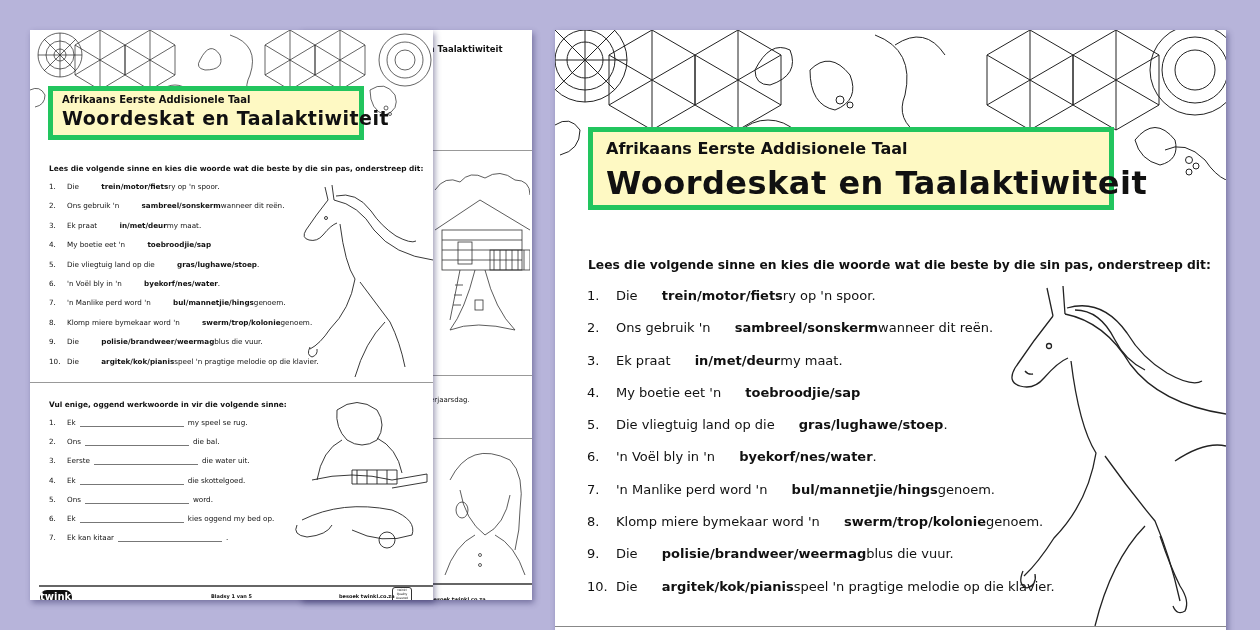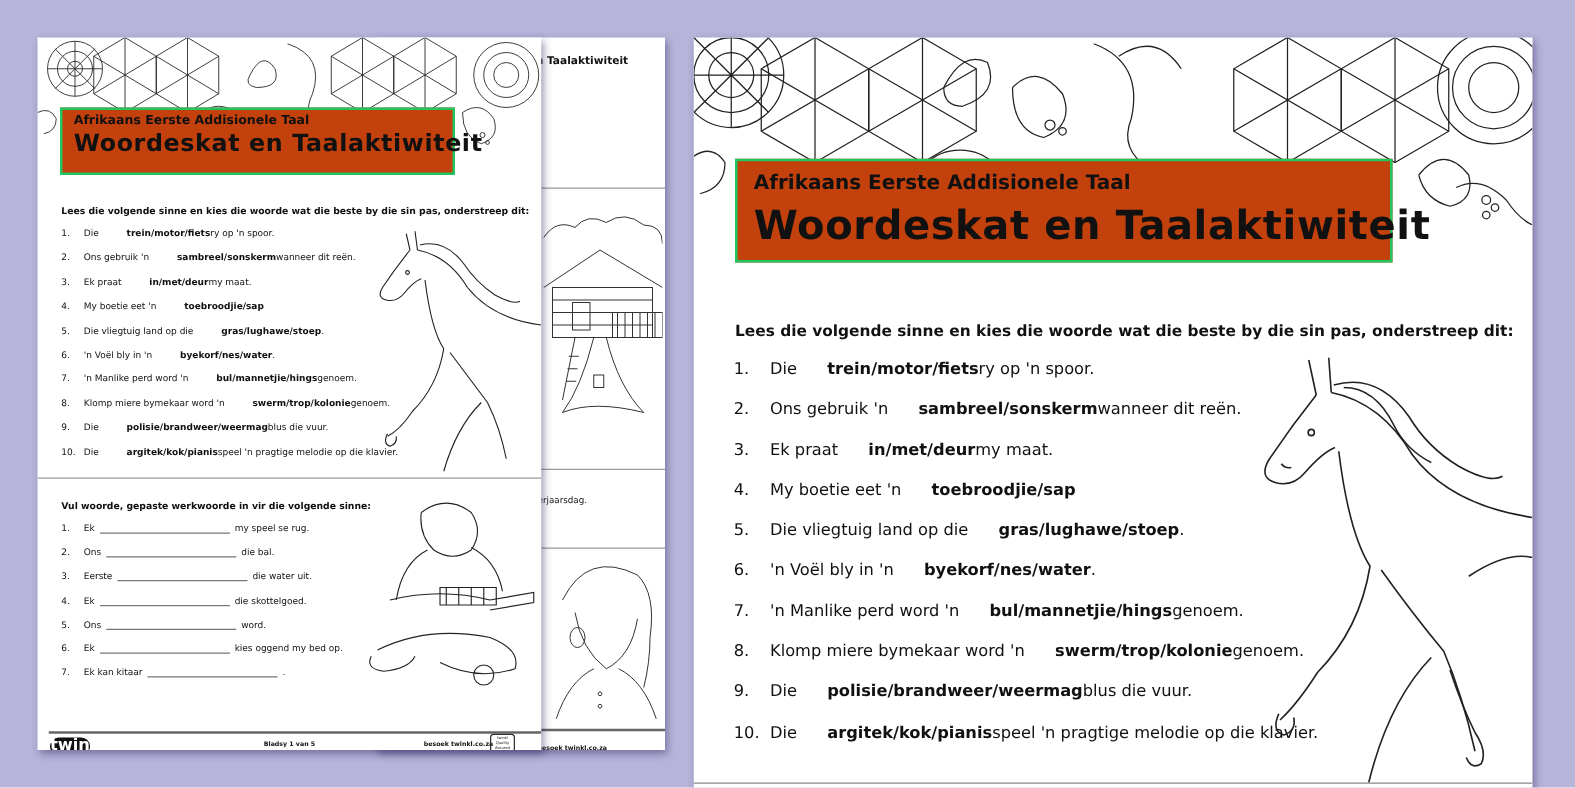--- a/index.html
+++ b/index.html
@@ -25,41 +25,41 @@
   #rear-page .rear-footer-line { position: absolute; left: 0; right: 0; top: 553px; height: 2px; background: #666; }
 
   
   #left-page { left: 30px; top: 30px; width: 403px; height: 570px; z-index: 2; }
   
   #right-page { left: 555px; top: 30px; width: 671px; height: 610px; z-index: 3; }
 
   .deco { position: absolute; left: 0; top: 0; width: 100%; }
   .title-box {
     position: absolute;
-    background: #c2410c;
-    border: 2px solid #22c55e;
+    background: #fef9c3;
+    border: 5px solid #22c55e;
   }
   .subtitle { font-weight: bold; white-space: nowrap; }
   .main-title { font-weight: bold; white-space: nowrap; letter-spacing: 0.5px; }
 
   
   #left-page .title-box { left: 18px; top: 56px; width: 316px; height: 54px; padding: 3px 0 0 9px; }
   #left-page .subtitle { font-size: 10px; }
   #left-page .main-title { font-size: 19px; margin-top: 2px; }
   #left-page .instr { position: absolute; left: 19px; top: 134px; font-size: 7.4px; font-weight: bold; white-space: nowrap; }
   #left-page .q-list { position: absolute; left: 19px; top: 152px; list-style: none; }
   #left-page .q-list li { height: 19.4px; font-size: 7.2px; white-space: nowrap; display: flex; }
   #left-page .q-num { width: 18px; display: inline-block; }
   #left-page .divider { position: absolute; left: 0; width: 100%; top: 352px; height: 1px; background: #999; }
   #left-page .instr2 { position: absolute; left: 19px; top: 370px; font-size: 7.4px; font-weight: bold; white-space: nowrap; }
   #left-page .fill-list { position: absolute; left: 19px; top: 388px; list-style: none; }
   #left-page .fill-list li { height: 19.2px; font-size: 7.2px; white-space: nowrap; display: flex; align-items: flex-start; }
   .blank { display: inline-block; border-bottom: 1px solid #777; height: 9px; margin: 0 4px; }
   #left-page .footer-line { position: absolute; left: 9px; right: 0; top: 555px; height: 2px; background: #666; }
-  #left-page .twinkl-logo { position: absolute; left: 10px; top: 560px; width: 32px; height: 14px; background: #111; border-radius: 8px; color: #fff; font-size: 13px; font-weight: bold; text-align: right; line-height: 14px; }
+  #left-page .twinkl-logo { position: absolute; left: 10px; top: 560px; width: 32px; height: 14px; background: #111; border-radius: 8px; color: #fff; font-size: 10px; font-weight: bold; text-align: right; line-height: 14px; }
   #left-page .page-num { position: absolute; left: 181px; top: 563px; font-size: 5px; font-weight: bold; }
   #left-page .footer-url { position: absolute; left: 309px; top: 563px; font-size: 5px; font-weight: bold; }
   #left-page .badge { position: absolute; left: 362px; top: 557px; width: 20px; height: 17px; border: 1px solid #333; border-radius: 3px; font-size: 3px; text-align: center; }
   #left-page .horse-art { position: absolute; left: 270px; top: 152px; width: 133px; height: 200px; }
   #left-page .boy-art { position: absolute; left: 262px; top: 370px; width: 141px; height: 160px; }
 
   
   #right-page .title-box { left: 33px; top: 97px; width: 526px; height: 83px; padding: 4px 0 0 13px; }
   #right-page .subtitle { font-size: 16px; margin-top: 3px; }
   #right-page .main-title { font-size: 32px; margin-top: 6px; }
@@ -164,21 +164,21 @@
       <path d="M40 42 q5 40 15 55 q-5 30 -25 50 q-10 15 -20 20"></path>
       <path d="M60 100 q15 20 30 40 q10 20 15 45"></path>
       <path d="M10 165 q-4 8 2 10 q6 -2 5 -8"></path>
       <path d="M85 140 q-20 20 -30 55"></path>
       <circle cx="26" cy="36" r="1.5"></circle>
     </g>
   </svg>
 
   <div class="divider"></div>
 
-  <div class="instr2">Vul woorde, gepaste werkwoorde in vir die volgende sinne:</div>
+  <div class="instr2">Vul enige, oggend werkwoorde in vir die volgende sinne:</div>
   <ul class="fill-list">
     <li>
         <span class="q-num">1.</span>
         <span>Ek</span>
         <span class="blank" style="width:104px"></span>
         <span>my speel se rug.</span>
       </li>
     <li>
         <span class="q-num">2.</span>
         <span>Ons</span>

